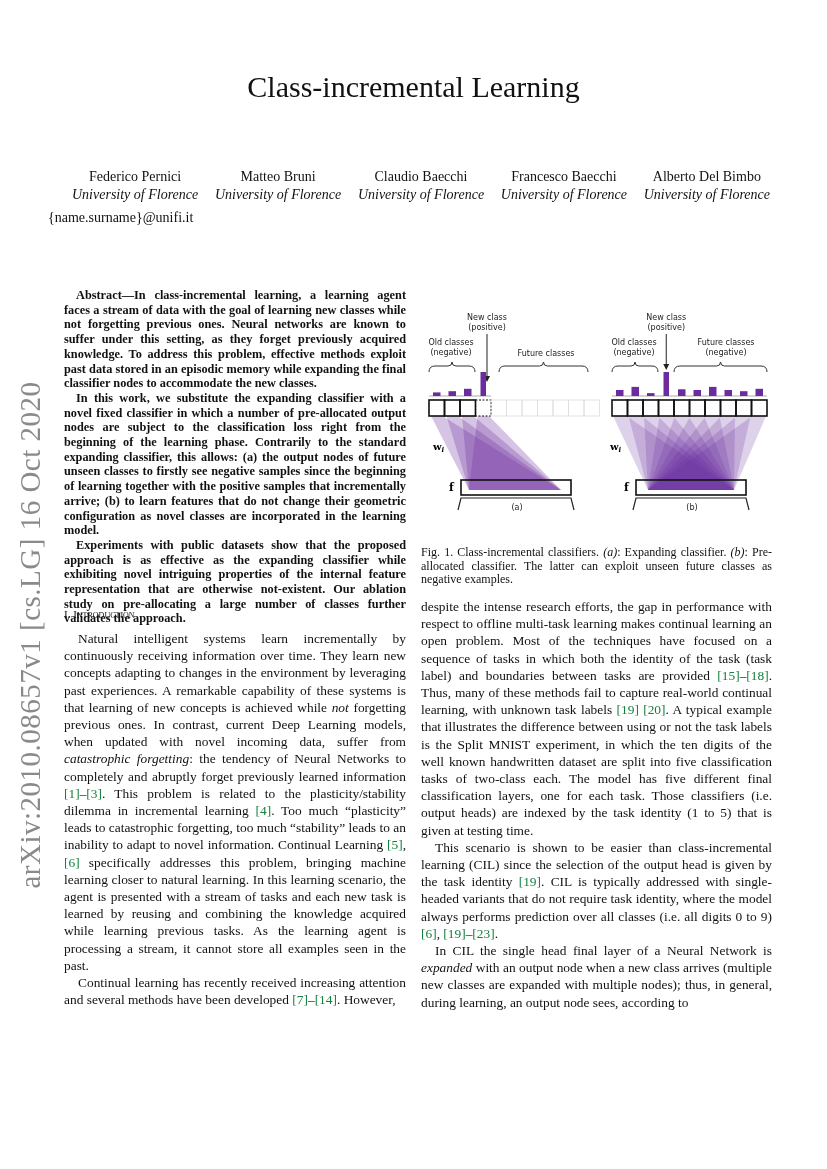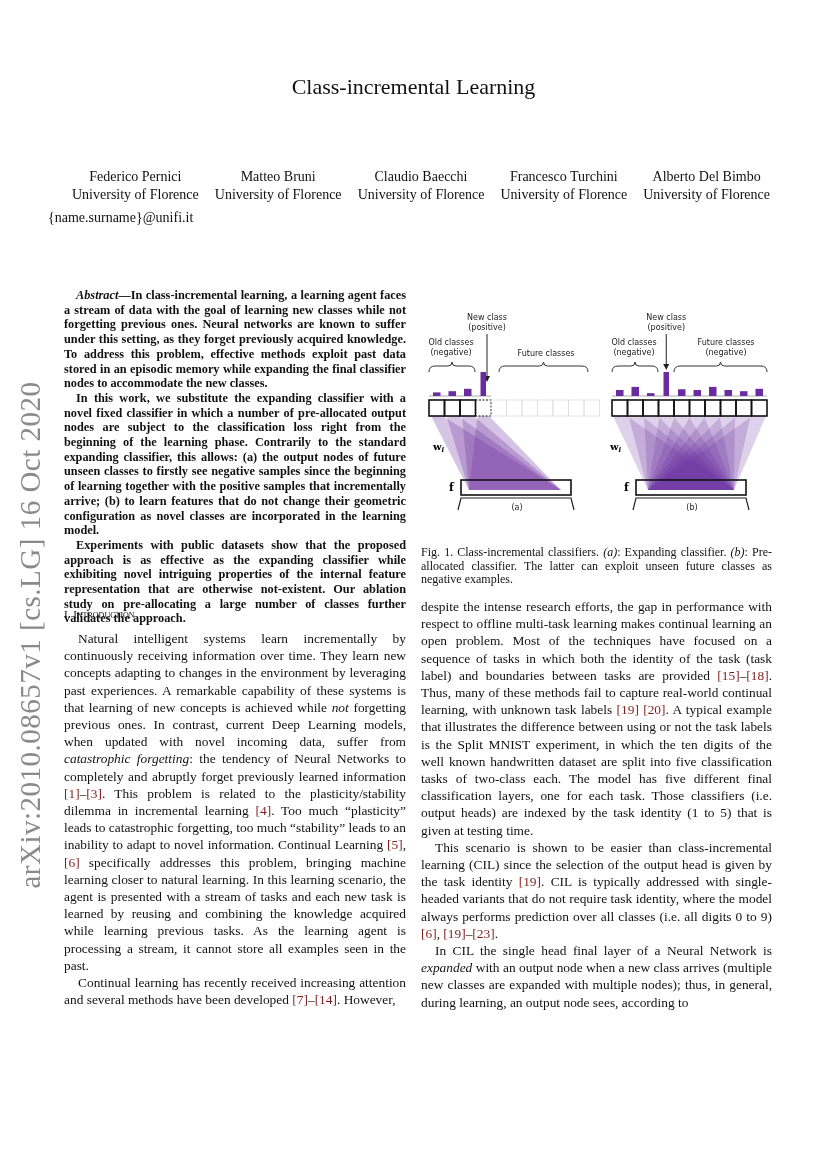--- a/index.html
+++ b/index.html
@@ -3,34 +3,34 @@
 <meta charset="utf-8">
 <style>
   html, body { margin:0; padding:0; background:#fff; }
   body { width:827px; height:1169px; position:relative; overflow:hidden;
          font-family:"Liberation Serif", "DejaVu Serif", serif; color:#111; }
   .abs { position:absolute; }
   #arxiv-stamp { left:6px; top:360px; width:48px; height:550px; }
   #arxiv-stamp span { position:absolute; left:50%; top:50%;
       transform:translate(-50%,-50%) rotate(-90deg); white-space:nowrap;
       font-size:29px; color:#8a8a8a; letter-spacing:0.5px; }
-  #title { left:0; width:827px; top:68px; text-align:center; font-size:22px; line-height:38px; }
+  #title { left:0; width:827px; top:68px; text-align:center; font-size:30px; line-height:38px; }
   .authors { left:60px; width:710px; top:168px; display:flex; justify-content:space-between; }
   .author { text-align:center; font-size:14px; line-height:18px;margin-left:12px; }
-  .author .aff { }
+  .author .aff { font-style:italic; }
   #email { left:0; width:827px; top:210px; text-align:left; font-size:14px;padding-left:48px; }
   .col { font-size:13.4px; line-height:17.2px; text-align:justify; }
   .col p { margin:0; text-indent:14px; }
   .abstract { left:64px; width:342px; top:288px; font-weight:bold; font-size:12.3px; line-height:14.7px; }
   .abstract p { margin:0; text-indent:12px; text-align:justify; }
-  .abstract .lead { font-style:italic; }
+  .abstract .lead { }
   #sec-head { left:64px; width:342px; top:608px; font-size:11px; font-variant:small-caps; }
   #left-body { left:64px; width:342px; top:630px; }
   #right-body { left:421px; width:351px; top:598px; }
-  .ref { color:#7f1d1d; }
+  .ref { color:#15803d; }
   #figure { left:421px; top:310px; width:351px; height:215px; }
   #caption { left:421px; width:351px; top:546px; font-size:12px; line-height:13.5px; text-align:justify; }
   .figlabel { font-family:"DejaVu Sans", sans-serif; font-size:8px; fill:#222; }
 </style>
 </head>
 <body>
 
 <div id="arxiv-stamp" class="abs">
   <span>arXiv:2010.08657v1  [cs.LG]  16 Oct 2020</span>
 </div>
@@ -46,21 +46,21 @@
   </div>
   <div class="author">
     <div>Matteo Bruni</div>
     <div class="aff">University of Florence</div>
   </div>
   <div class="author">
     <div>Claudio Baecchi</div>
     <div class="aff">University of Florence</div>
   </div>
   <div class="author">
-    <div>Francesco Turchini</div>
+    <div>Francesco Baecchi</div>
     <div class="aff">University of Florence</div>
   </div>
   <div class="author">
     <div>Alberto Del Bimbo</div>
     <div class="aff">University of Florence</div>
   </div>
 </div>
 
 <div id="email" class="abs">{name.surname}@unifi.it</div>
 

